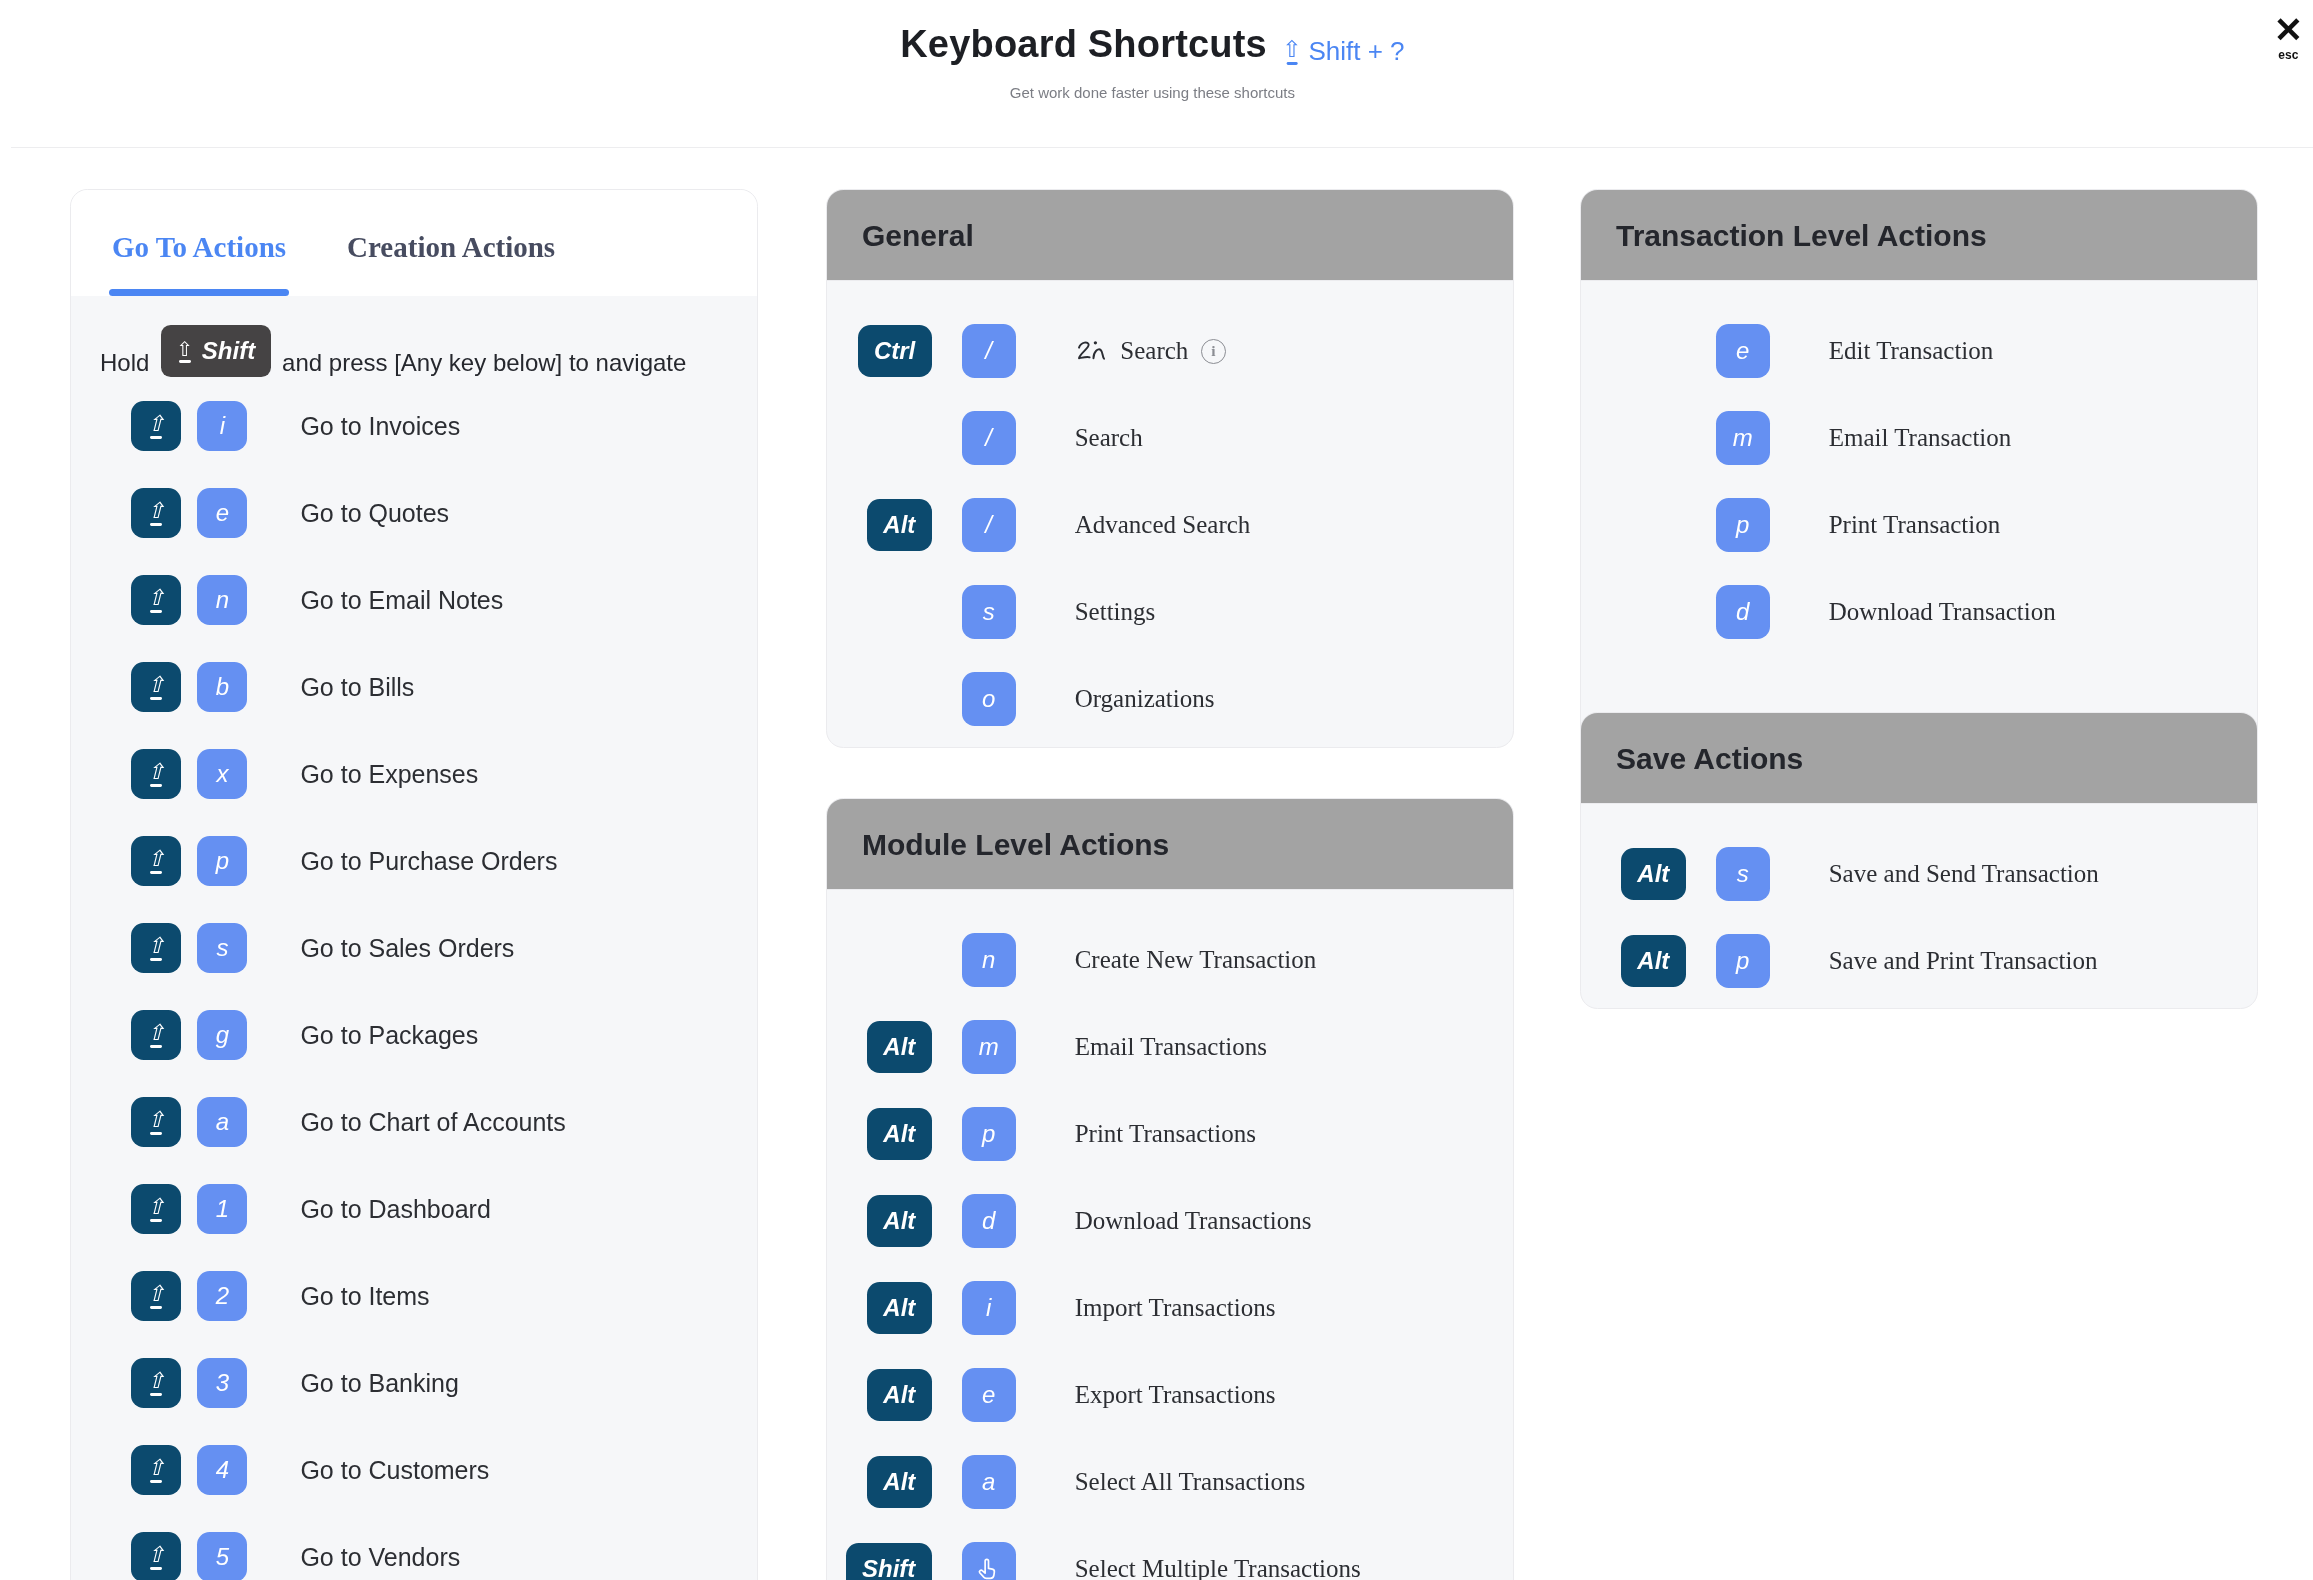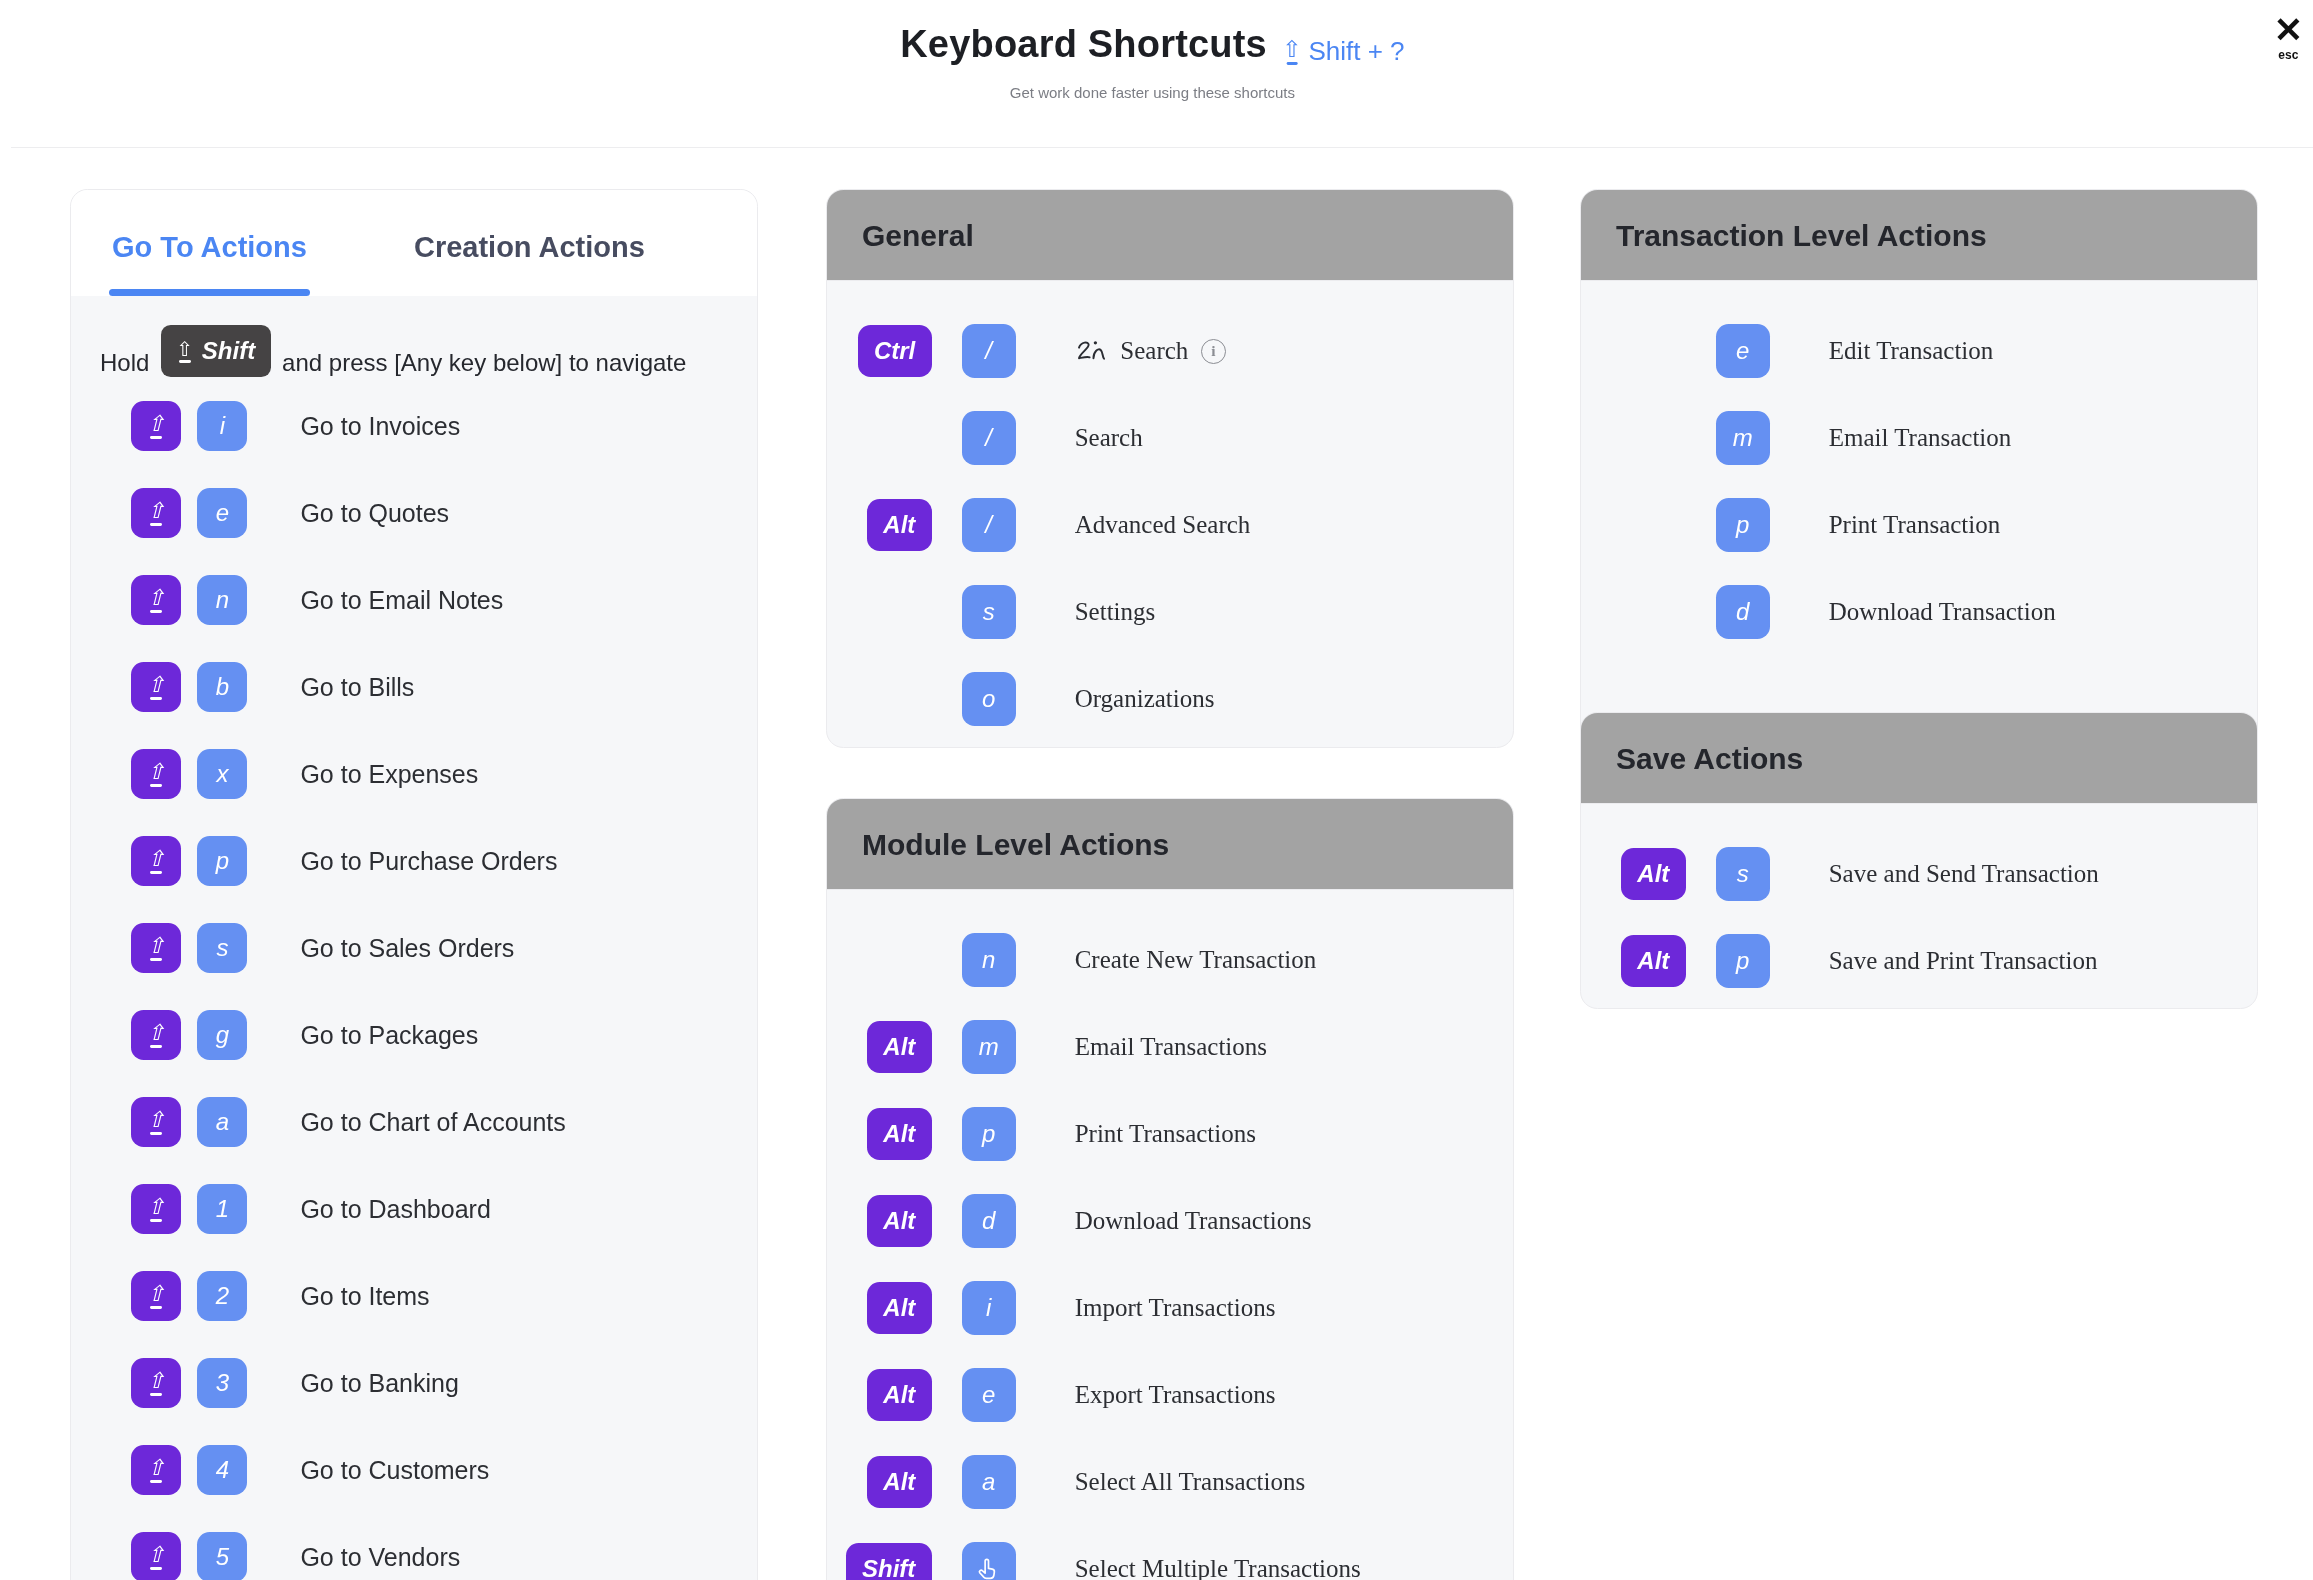--- a/index.html
+++ b/index.html
@@ -29,37 +29,37 @@
   .card-title { font-size:30px; font-weight:700; color:#24262c; }
   .card-body { padding:21px 19.3px 19.3px 7.7px; }
 
   .left-card  { left:70px;  top:189px; width:688px; height:1641px; }
   .general-card { left:826px; top:189px; width:688px; height:559px; }
   .module-card  { left:826px; top:798px; width:688px; height:966px; }
   .txn-card  { left:1580px; top:189px; width:678px; height:618px; }
   .save-card { left:1580px; top:712px; width:678px; height:297px; }
 
   
-  .tabs { background:#fff; display:flex; gap:107px; padding:41px 0 0 41px; height:106px; }
+  .tabs { background:#fff; display:flex; gap:61px; padding:41px 0 0 41px; height:106px;font-family:Liberation Serif, serif; }
   .tab { position:relative; font-size:29px; font-weight:600; color:#474c60; cursor:pointer; padding-bottom:21px; }
   .tab.active { color:#4b86f3; }
   .tab.active .tab-underline { content:""; position:absolute; left:-2.9px; right:-2.9px; bottom:0; height:6.8px; background:#4b86f3; border-radius:3.9px; }
   .left-card .card-body { padding:25px 19.3px 19.3px 0; }
 
   
   .instruction { display:flex; align-items:flex-end; gap:11.6px; padding-left:29px; font-size:24px; color:#26282e; font-weight:500; height:56px; }
   .pill { display:inline-flex; align-items:center; gap:8.7px; background:#454344; color:#fff; border-radius:9.7px; height:52px; padding:0 15.4px; }
   .pill .shiftg { font-size:20px; }
   .pill .it { font-size:24px; font-style:italic; font-weight:700; }
 
   
   .rows { margin-top:5.8px; }
   .row { display:flex; align-items:center; height:87px; }
   .kbd { display:inline-flex; align-items:center; justify-content:center; border-radius:12.6px; flex:none; }
-  .kbd.dark { background:#6d28d9; color:#fff;font-style:italic; }
+  .kbd.dark { background:#0c4a6e; color:#fff;font-style:italic; }
   .kbd.blue { background:#6590f2; color:#fff; }
   .kl { font-size:24px; }
   .it { font-style:italic; }
   .label { font-size:25px; color:#2c2e33; font-weight:400; }
 
   
   .row.leftrow { padding-left:60px; }
   .row.leftrow .kbd.dark { width:50px; height:50px; }
   .row.leftrow .kbd.blue { width:50px; height:50px; margin-left:16.4px; margin-right:53px; }
   .row.leftrow .shiftg { font-size:22px; }

